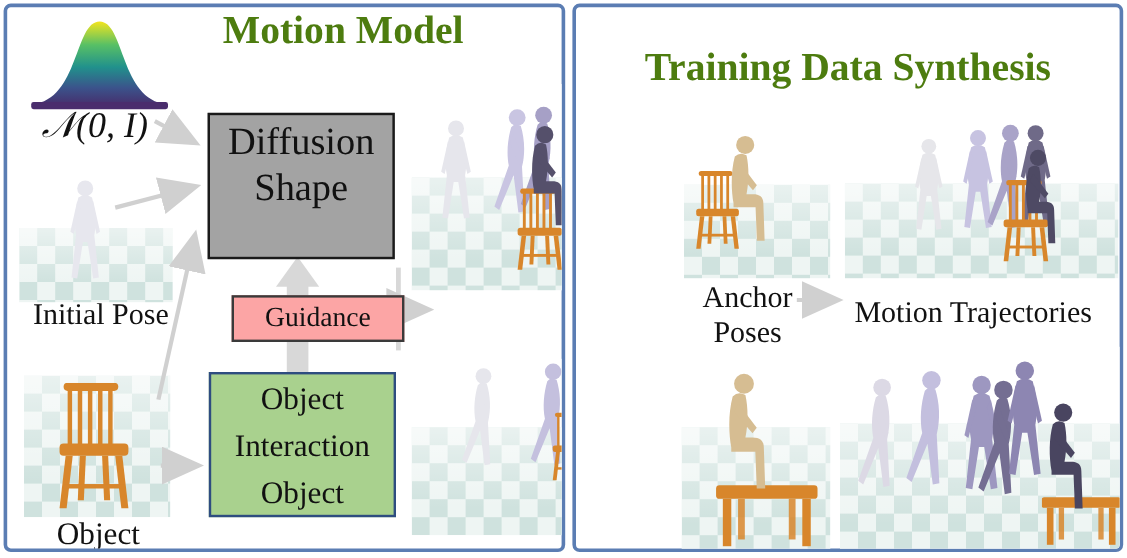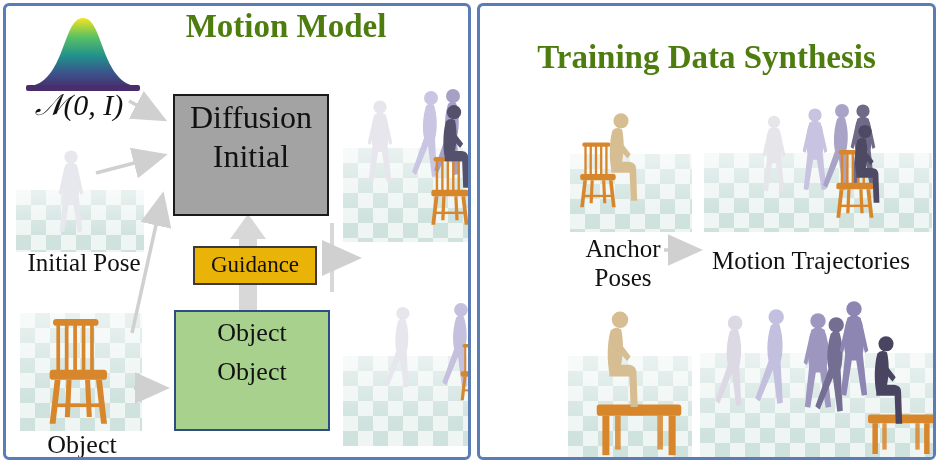--- a/index.html
+++ b/index.html
@@ -16,21 +16,21 @@
   .lbl{position:absolute;text-align:center;font-size:25px;line-height:29px;color:#111;}
   .noise-lbl{left:4px;top:84px;width:138px;font-style:italic;font-size:30px;}
   .ip-lbl{left:2px;top:242px;width:152px;}
   .obj-lbl{left:10px;top:424px;width:132px;font-size:26px;}
   .anchor-lbl{left:95px;top:228px;width:96px;}
   .traj-lbl{left:232px;top:240px;width:auto;white-space:nowrap;text-align:right;}
   .box{position:absolute;box-sizing:border-box;text-align:center;z-index:2;}
   .box .bl{display:block;}
   .box-diffusion{left:167px;top:88px;width:156px;height:122px;background:#a3a3a3;
                  border:2.5px solid #1a1a1a;font-size:32px;line-height:39px;padding-top:2px;}
-  .box-guidance{left:187px;top:240px;width:124px;height:39px;background:#eab308;
+  .box-guidance{left:187px;top:240px;width:144px;height:39px;background:#fca5a5;
                 border:2px solid #3a3a3a;font-size:23px;line-height:34px;z-index:3;}
   .box-green{left:168px;top:304px;width:156px;height:121px;background:#a9d18e;
              border:2.5px solid #2e4d80;font-size:26px;line-height:39px;padding-top:1px;}
   .overlay{position:absolute;left:0;top:0;z-index:1;}
   .scene{position:absolute;overflow:hidden;background:#fff;}
   .floor{position:absolute;left:0;right:0;bottom:0;
          background:conic-gradient(#cfe2de 25%,#eef5f3 0 50%,#cfe2de 0 75%,#eef5f3 0) 0 0/30px 30px;}
   .floor::after{content:"";position:absolute;inset:0;
          background:linear-gradient(rgba(255,255,255,.55),rgba(255,255,255,0) 75%);}
   .fig{position:absolute;}
@@ -131,27 +131,28 @@
       <line x1="126" y1="327" x2="156" y2="192" stroke="#d0d0d0" stroke-width="3.5" marker-end="url(#ah)"></line>
       <line x1="128" y1="382" x2="157" y2="382" stroke="#d0d0d0" stroke-width="3.5" marker-end="url(#ah)"></line>
       <rect x="233" y="230" width="18" height="76" fill="#d8d8d8"></rect>
       <polygon points="224,233 260,233 242,208" fill="#d8d8d8"></polygon>
       <line x1="326" y1="217" x2="326" y2="286" stroke="#d8d8d8" stroke-width="4"></line>
       <line x1="327" y1="252" x2="348" y2="252" stroke="#d8d8d8" stroke-width="4" marker-end="url(#ah)"></line>
     </svg>
 
     <div class="box box-diffusion">
       <span class="bl">Diffusion</span>
-      <span class="bl">Initial</span>
+      <span class="bl">Shape</span>
     </div>
     <div class="box box-guidance">
       <span>Guidance</span>
     </div>
     <div class="box box-green">
       <span class="bl">Object</span>
+      <span class="bl">Interaction</span>
       <span class="bl">Object</span>
     </div>
 
     <div class="scene" style="left:337px;top:64px;width:127px;height:172px;">
       <div class="floor" style="top:78px"></div>
       <svg class="fig" style="left:18px;top:28px" width="38" height="96" fill="#e6e6ec">
           <use href="#p-stand"></use>
         </svg>
       <svg class="fig" style="left:66px;top:18px" width="40" height="102" fill="#c9c5e2">
           <use href="#p-walk"></use>

